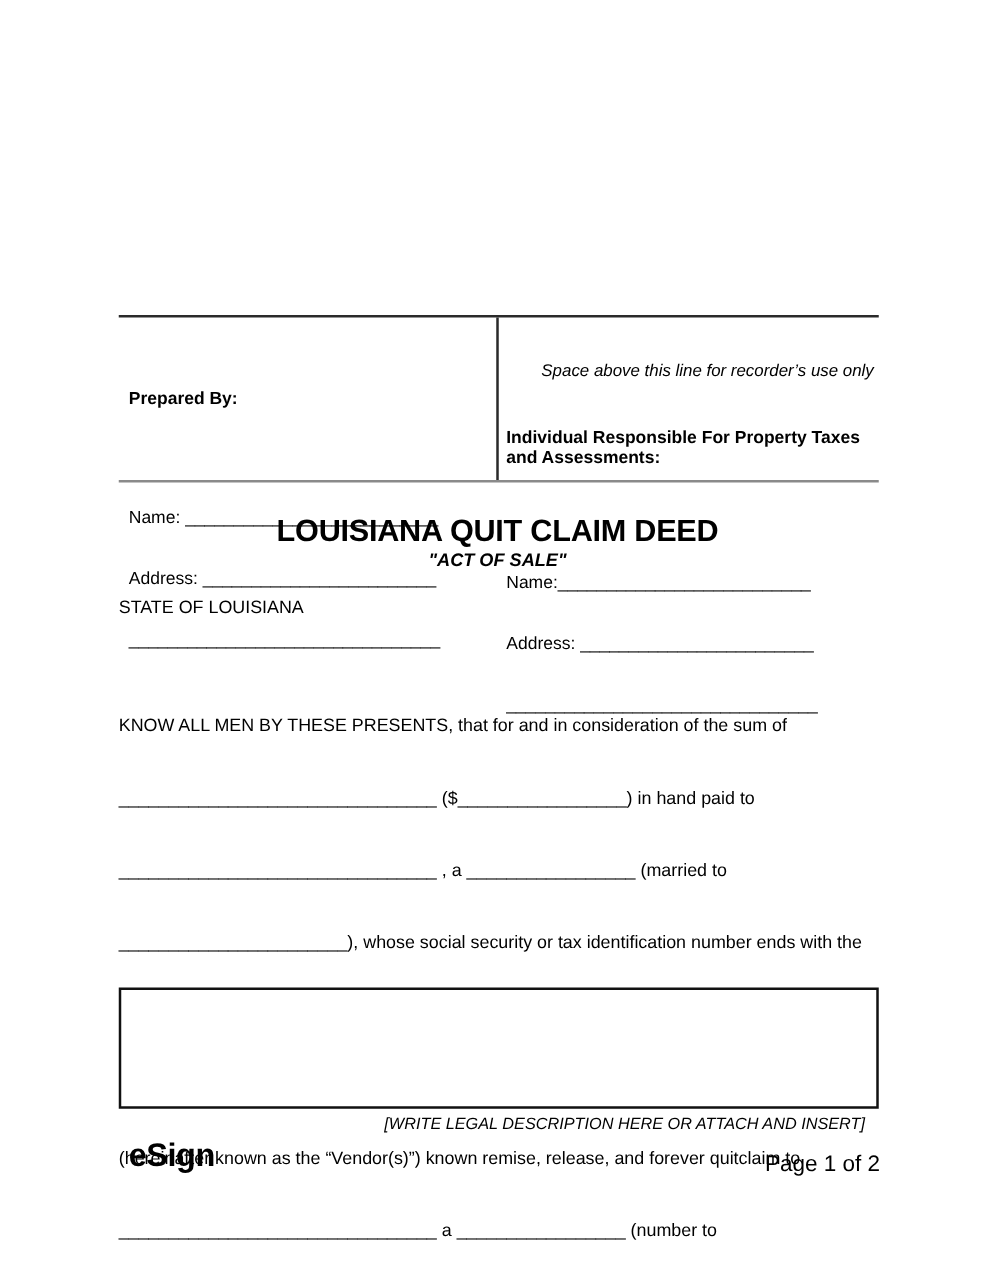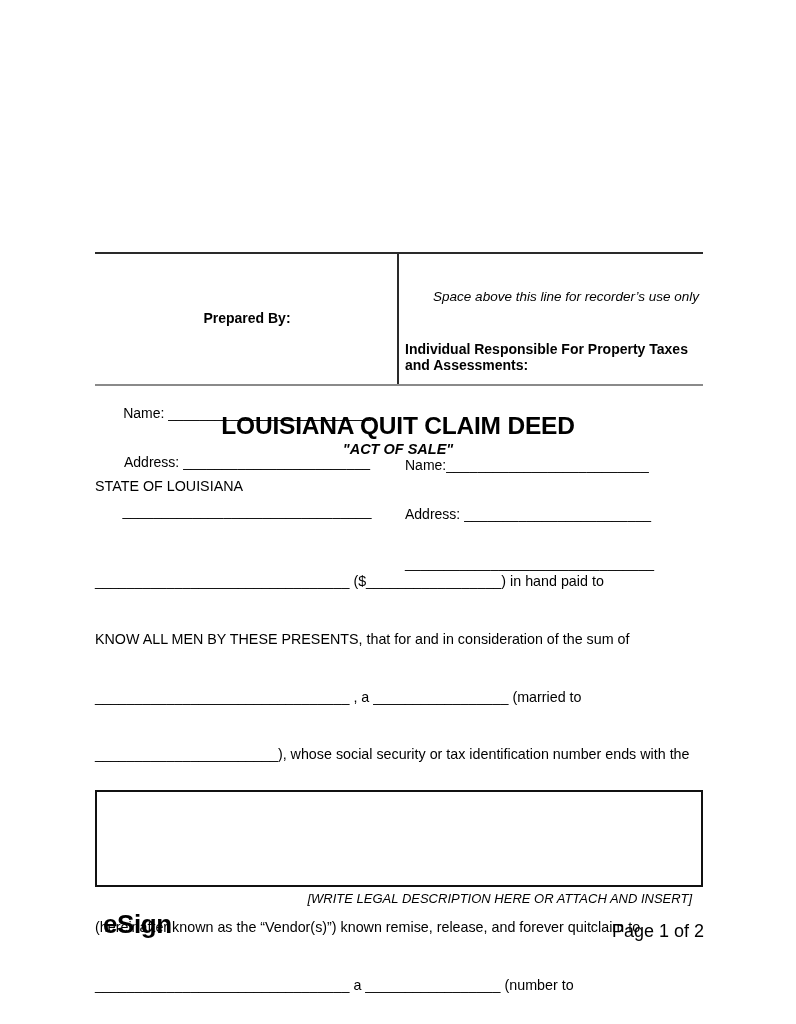--- a/index.html
+++ b/index.html
@@ -26,21 +26,20 @@
     display: flex;
     font-size: 14px;
     line-height: 16.2px;
   }
   .rb-left {
     width: 304px;
     box-sizing: border-box;
     border-right: 2px solid #2a2a2a;
     padding: 0 6px 0 8px;
     white-space: pre;
-    text-align: center;
   }
   .rb-right {
     flex: 1;
     box-sizing: border-box;
     padding: 0 2px 0 6px;
     white-space: pre;
   }
   .rb-left .rb-heading { font-weight: bold; margin-top: 24px; }
   .rb-left .rb-lines { margin-top: 14px; }
   .rb-right .rb-notice {
@@ -164,22 +163,22 @@
       </div>
     </div>
   </div>
 
   <div class="doc-title">LOUISIANA QUIT CLAIM DEED</div>
   <div class="doc-subtitle">"ACT OF SALE"</div>
 
   <div class="state-line">STATE OF LOUISIANA</div>
 
   <div class="deed-body">
+    <div>KNOW ALL MEN BY THESE PRESENTS, that for and in consideration of the sum of</div>
     <div>________________________________ ($_________________) in hand paid to</div>
-    <div>KNOW ALL MEN BY THESE PRESENTS, that for and in consideration of the sum of</div>
     <div>________________________________ , a _________________ (married to</div>
     <div>_______________________), whose social security or tax identification number ends with the</div>
     <div>last four digits of _____, residing at ______________________________________________</div>
     <div>and with a mailing address of ____________________________________________________</div>
     <div>(hereinafter known as the “Vendor(s)”) known remise, release, and forever quitclaim to</div>
     <div>________________________________ a _________________ (number to</div>
     
     
     
     

